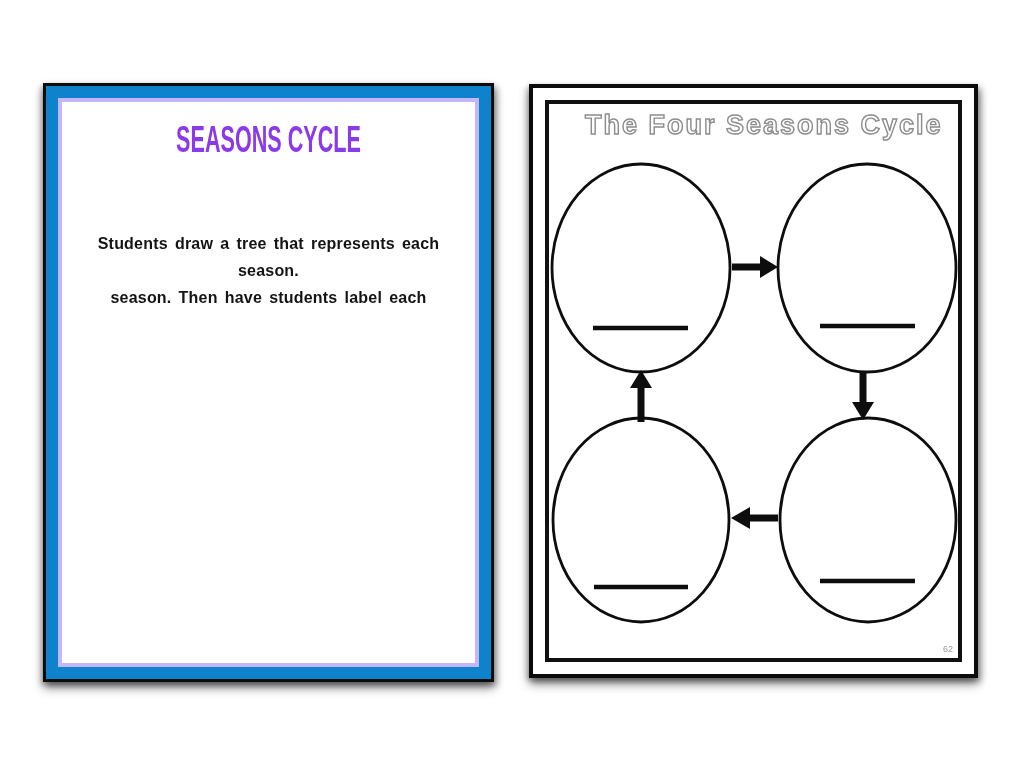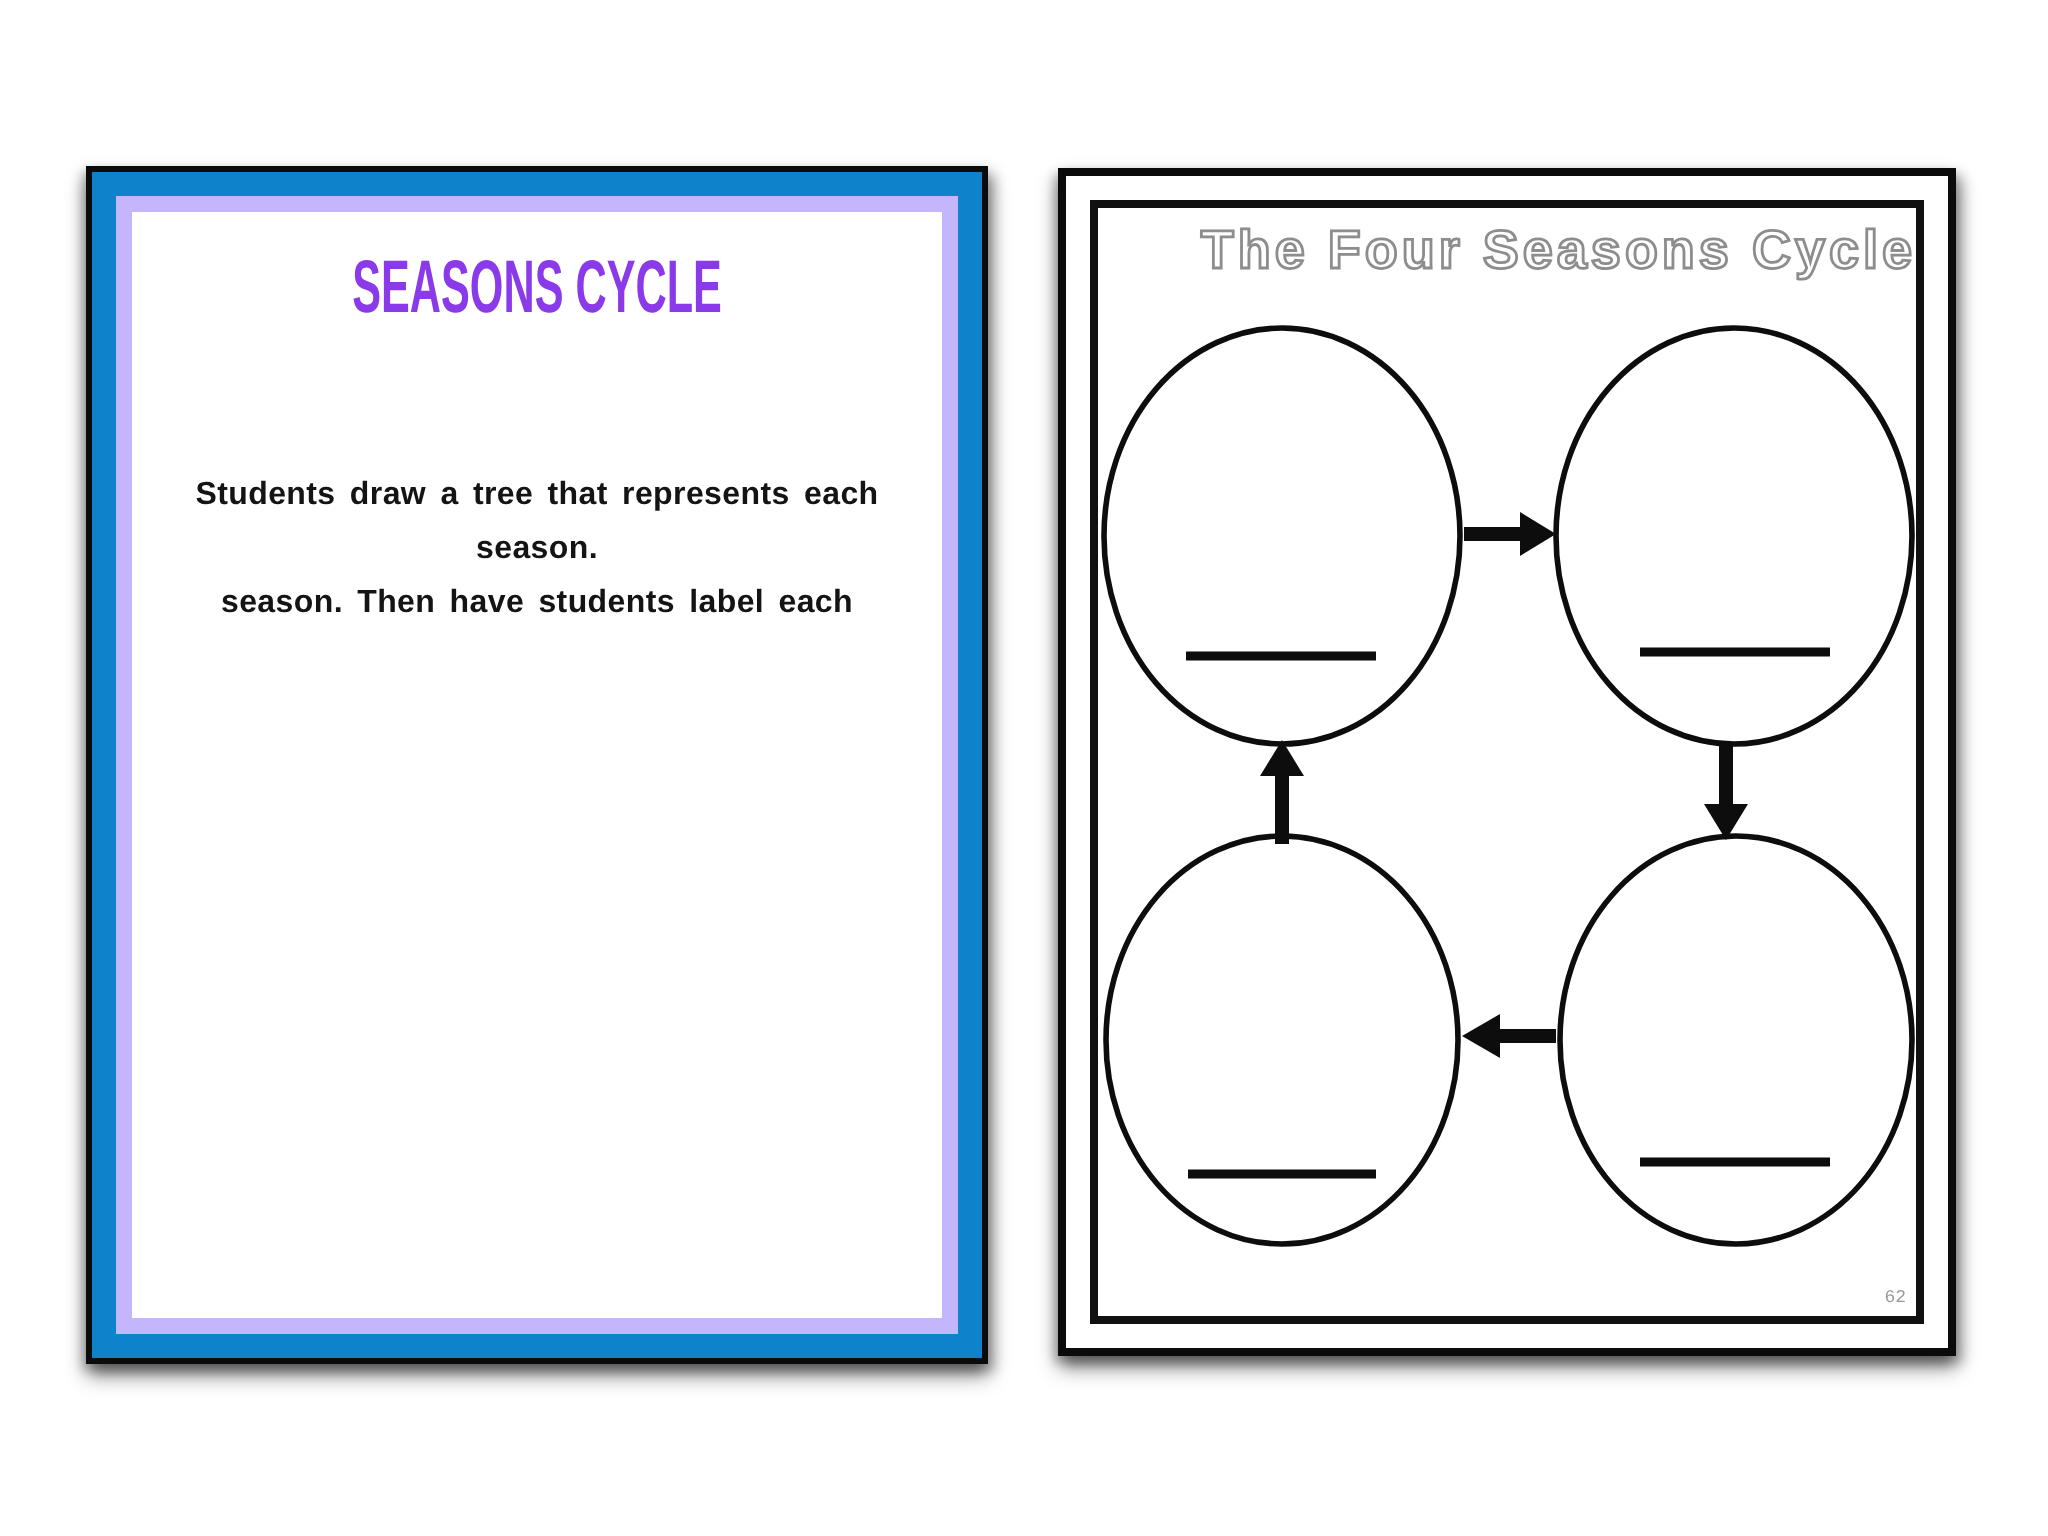--- a/index.html
+++ b/index.html
@@ -19,21 +19,21 @@
     box-sizing: border-box;
     background: #0f82cc;            
     border: 3px solid #0b0b0b;
     padding: 12px;
     box-shadow: 0 6px 10px rgba(0,0,0,0.40), 3px 4px 6px rgba(0,0,0,0.30), -2px 3px 5px rgba(0,0,0,0.22);
   }
   .card-left-inner {
     box-sizing: border-box;
     width: 100%; height: 100%;
     background: #ffffff;
-    border: 8px solid #c4b5fd;
+    border: 4px solid #c4b5fd;
     text-align: center;
     position: relative;
   }
   .card-title {
     margin: 0;
     padding-top: 17px;
     color: #8a3ae8;                 
     font-weight: 700;
     font-size: 27px;
     line-height: 30px;
@@ -74,39 +74,39 @@
     width: 100%; height: 100%;
     border: 4px solid #101010;
     position: relative;
     background: #ffffff;
   }
   .worksheet-title {
     position: absolute;
     left: 0; right: 0;
     top: 6px;
     margin: 0;
-    text-align: right;
+    text-align: left;
     font-weight: 700;
     font-size: 27px;
     letter-spacing: 2px;
     color: #ffffff;
     -webkit-text-stroke: 1.4px #8d8d8d;
     text-shadow: 0 0 1px #c9c9c9;
     white-space: nowrap;
     padding-left: 36px;
   }
   .cycle-svg {
     position: absolute;
     left: 0; top: 0;
     width: 100%; height: 100%;
   }
   .page-number {
     position: absolute;
     right: 5px; bottom: 4px;
-    font-family: Liberation Mono, monospace;
+    font-family: Liberation Sans, sans-serif;
     font-size: 9px;
     color: #9a9a9a;                 
   }
 </style>
 </head>
 <body>
 
 <div class="card-left">
   <div class="card-left-inner">
     <h1 class="card-title"><span class="squeeze">SEASONS CYCLE</span></h1>

